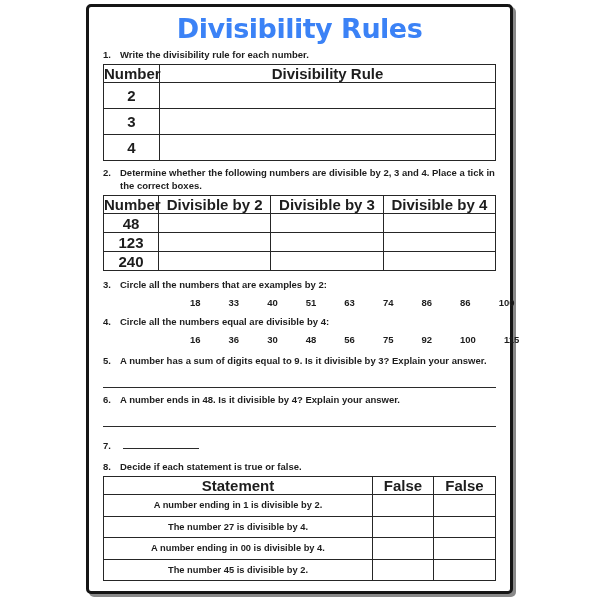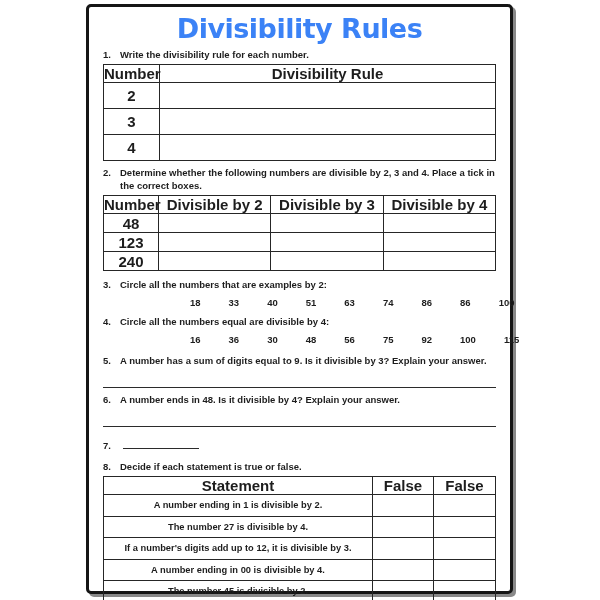--- a/index.html
+++ b/index.html
@@ -224,25 +224,20 @@
       <td>A number ending in 1 is divisible by 2.</td>
       <td></td>
       <td></td>
     </tr>
     <tr>
       <td>The number 27 is divisible by 4.</td>
       <td></td>
       <td></td>
     </tr>
     <tr>
-      <td>If a number's digits add up to 12, it is divisible by 3.</td>
-      <td></td>
-      <td></td>
-    </tr>
-    <tr>
       <td>A number ending in 00 is divisible by 4.</td>
       <td></td>
       <td></td>
     </tr>
     <tr>
       <td>The number 45 is divisible by 2.</td>
       <td></td>
       <td></td>
     </tr>
   </tbody>

